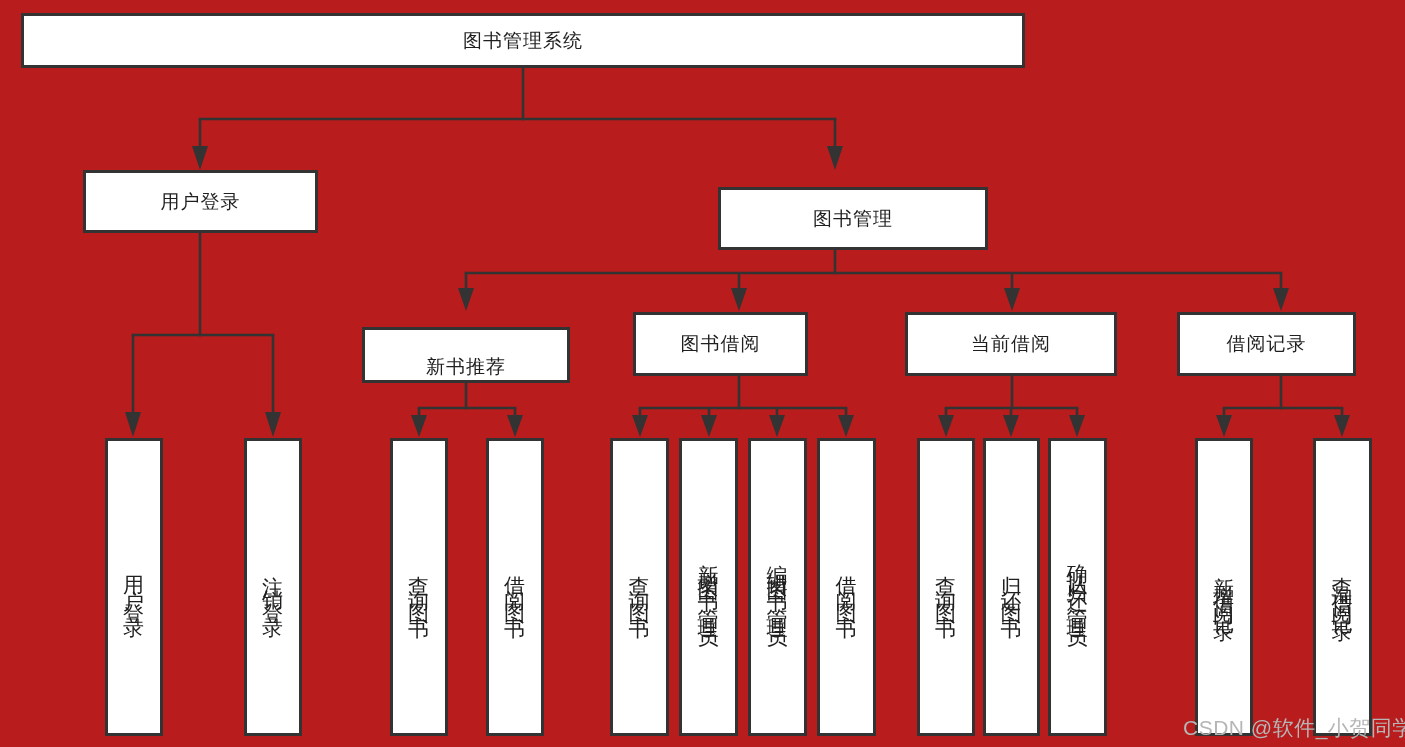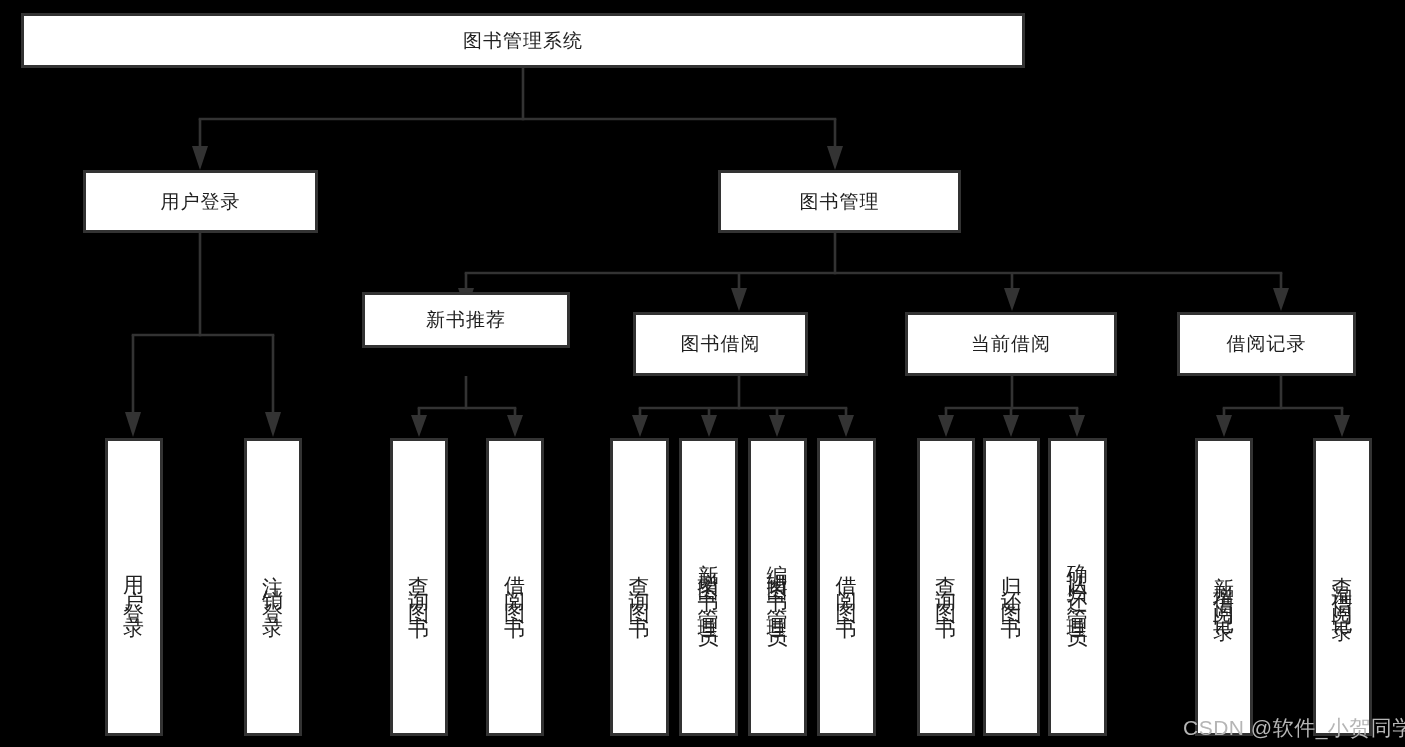--- a/index.html
+++ b/index.html
@@ -1,19 +1,19 @@
 <!DOCTYPE html>
 <html><head>
 <meta charset="utf-8">
 <style>
   html,body{margin:0;padding:0;background:#ffffff;}
   #stage{
     position:relative;
     width:1405px;height:747px;
-    background:#000000;
+    background:#b91c1c;
     font-family:"Liberation Sans","DejaVu Sans",sans-serif;
     overflow:hidden;
   }
   #wires{position:absolute;left:0;top:0;z-index:0;}
   .node{
     position:absolute;
     box-sizing:border-box;
     background:#ffffff;
     border:3px solid #333333;
     display:flex;
@@ -112,25 +112,25 @@
     </g>
   </svg>
 
   <div class="node h-node" style="left:21px;top:13px;width:1004px;height:55px;">
     <span>图书管理系统</span>
   </div>
 
   <div class="node h-node" style="left:83px;top:170px;width:235px;height:63px;">
     <span>用户登录</span>
   </div>
-  <div class="node h-node" style="left:718px;top:170px;width:243px;height:63px;">
+  <div class="node h-node" style="left:718px;top:187px;width:270px;height:63px;">
     <span>图书管理</span>
   </div>
 
-  <div class="node h-node" style="left:362px;top:292px;width:208px;height:56px;">
+  <div class="node h-node" style="left:362px;top:327px;width:208px;height:56px;align-items:flex-end;">
     <span>新书推荐</span>
   </div>
   <div class="node h-node" style="left:633px;top:312px;width:175px;height:64px;">
     <span>图书借阅</span>
   </div>
   <div class="node h-node" style="left:905px;top:312px;width:212px;height:64px;">
     <span>当前借阅</span>
   </div>
   <div class="node h-node" style="left:1177px;top:312px;width:179px;height:64px;">
     <span>借阅记录</span>

